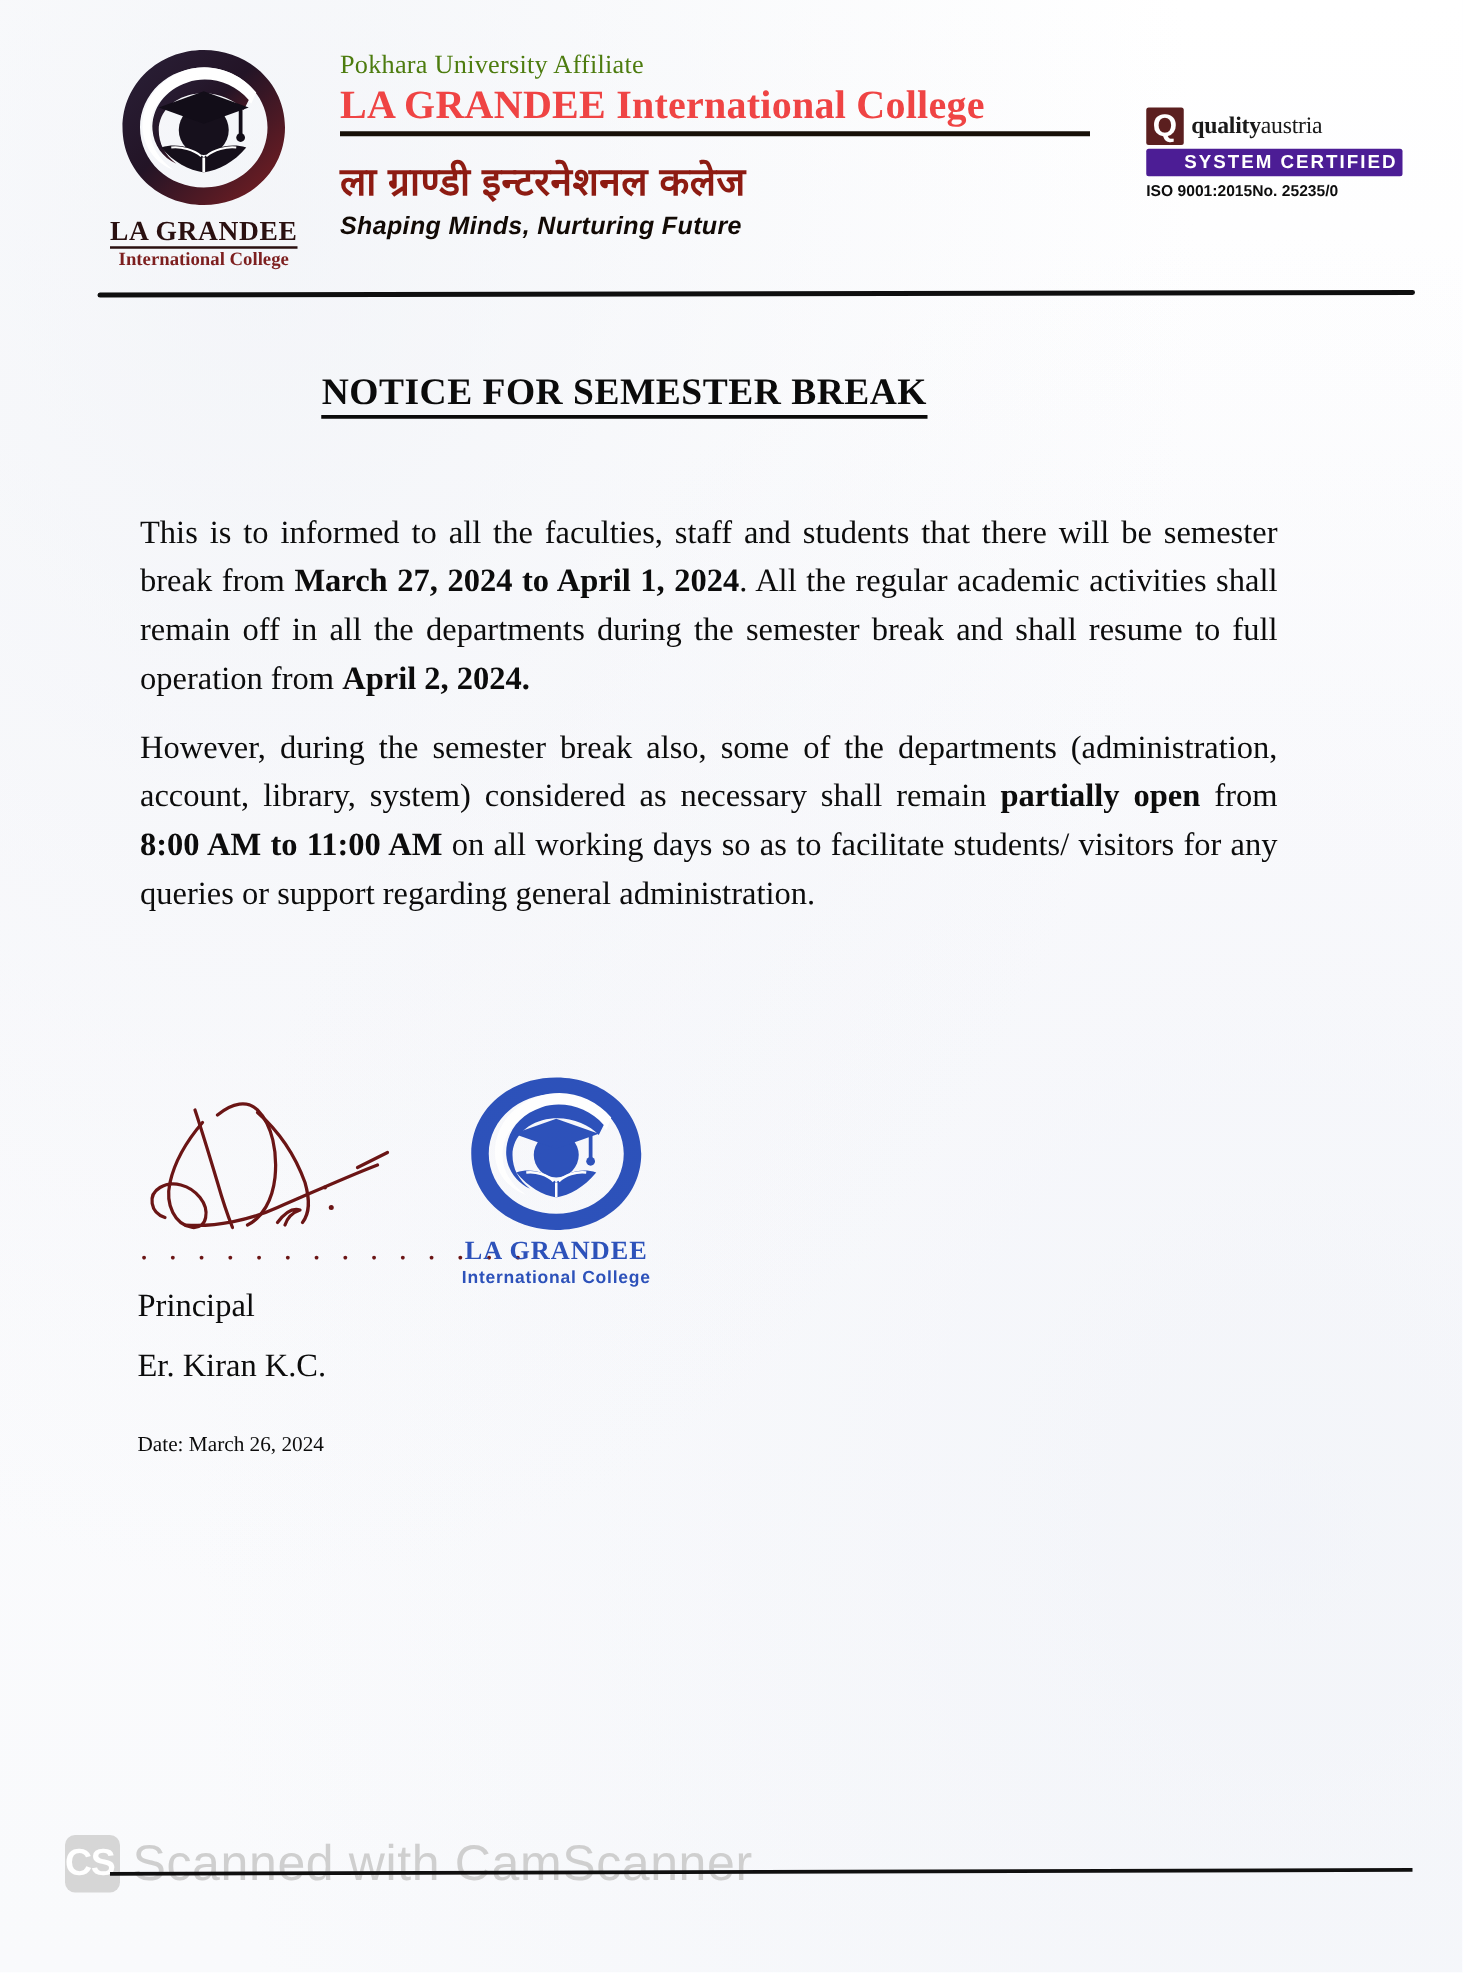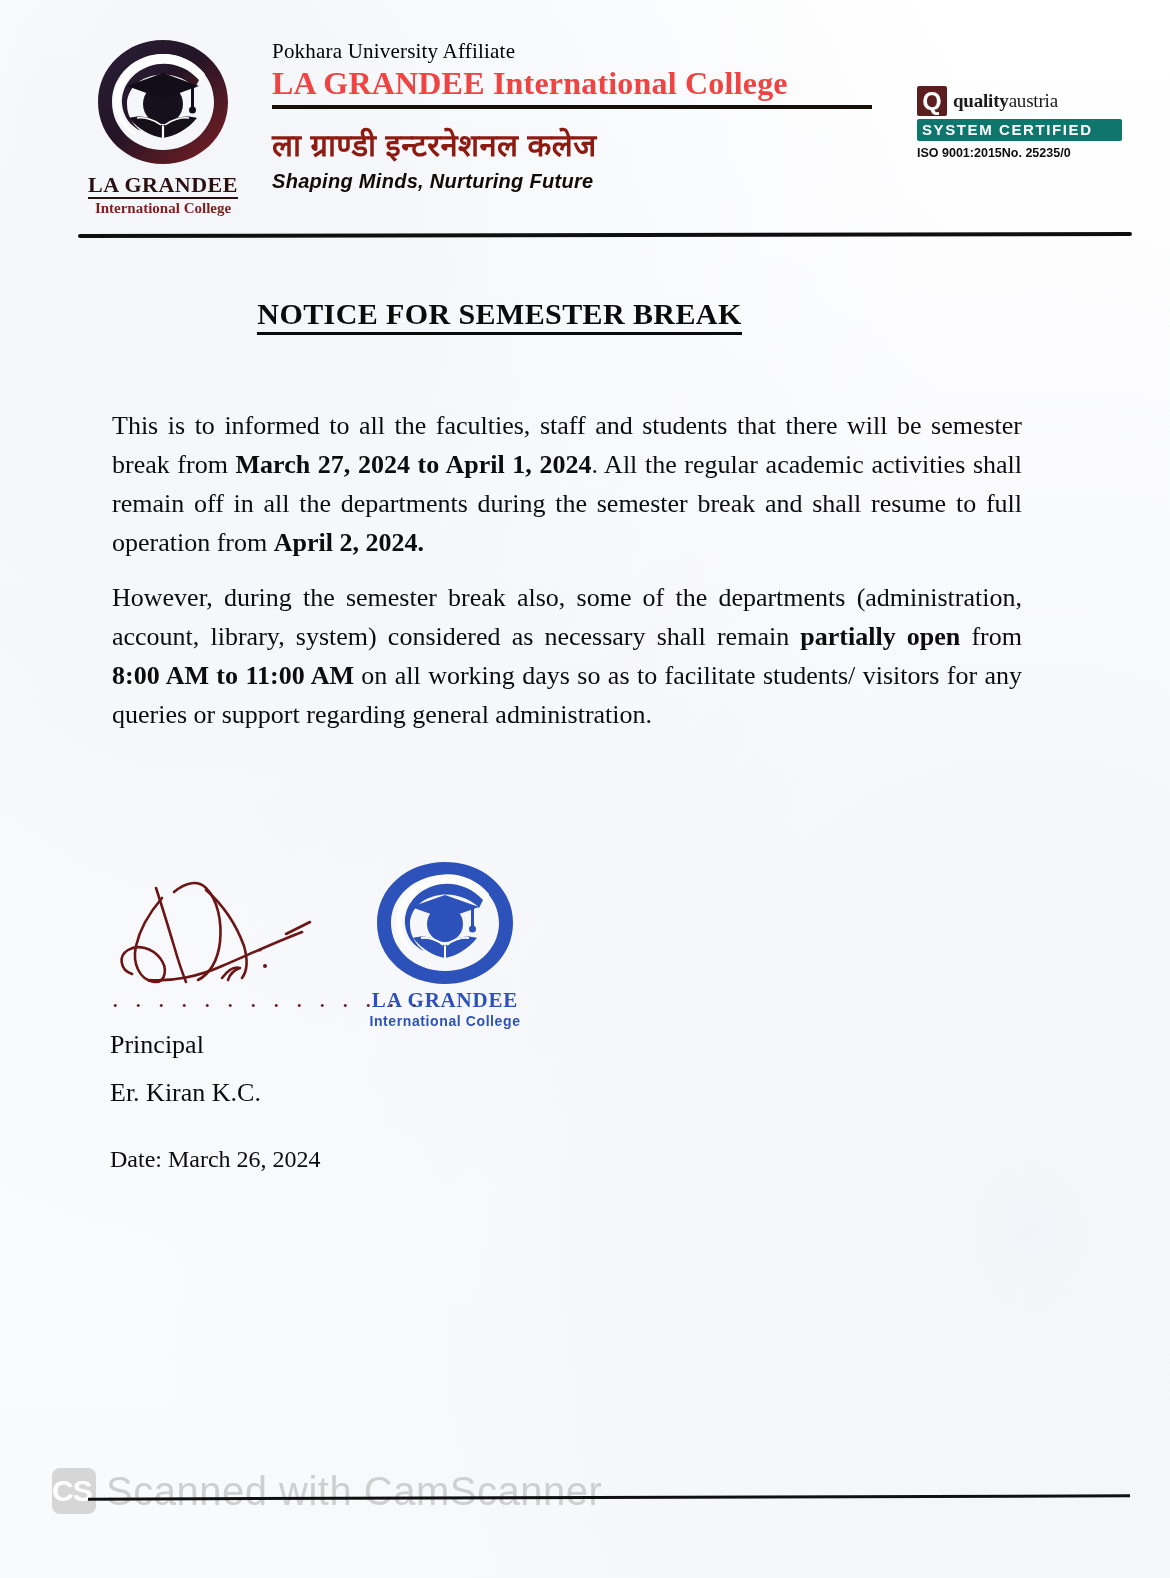--- a/index.html
+++ b/index.html
@@ -70,21 +70,21 @@
   }
   .title-block {
     position: absolute;
     left: 200px;
     top: 6px;
     width: 620px;
   }
   .affiliate {
     font-family: "Liberation Serif", serif;
     font-size: 21px;
-    color: #000000;
+    color: #4d7c0f;
     line-height: 1.1;
     letter-spacing: 0.2px;
   }
   .college-name {
     font-family: "Liberation Serif", serif;
     font-weight: bold;
     font-size: 32px;
     color: #ef4444;
     line-height: 1.15;
     letter-spacing: 0.2px;
@@ -143,28 +143,28 @@
     font-family: Liberation Serif, serif;
     font-size: 19px;
     color: #1a1a1a;
     letter-spacing: -0.2px;
     white-space: nowrap;
   }
   .cert-brand b { font-weight: bold; }
   .cert-brand span { font-weight: normal; }
   .cert-bar {
     margin-top: 3px;
-    background: #0f766e;
+    background: #4c1d95;
     color: #ffffff;
     font-family: "Liberation Sans", sans-serif;
     font-weight: bold;
     font-size: 15px;
     letter-spacing: 1.6px;
     padding: 2px 4px 3px 5px;
-    text-align: left;
+    text-align: right;
     width: 205px;
     box-sizing: border-box;
     border-radius: 2px;
   }
   .cert-info {
     margin-top: 5px;
     width: 210px;
     display: flex;
     justify-content: flex-start;
     font-family: "Liberation Sans", sans-serif;
@@ -236,21 +236,21 @@
   }
   .sig-name {
     font-family: "Liberation Serif", serif;
     font-size: 26px;
     line-height: 34px;
     color: #0c0c0c;
     margin-top: 14px;
   }
   .sig-date {
     font-family: "Liberation Serif", serif;
-    font-size: 24px;
+    font-size: 17px;
     color: #0c0c0c;
     margin-top: 36px;
   }
 
   
   .stamp {
     position: absolute;
     left: 355px;
     top: 858px;
     width: 180px;

